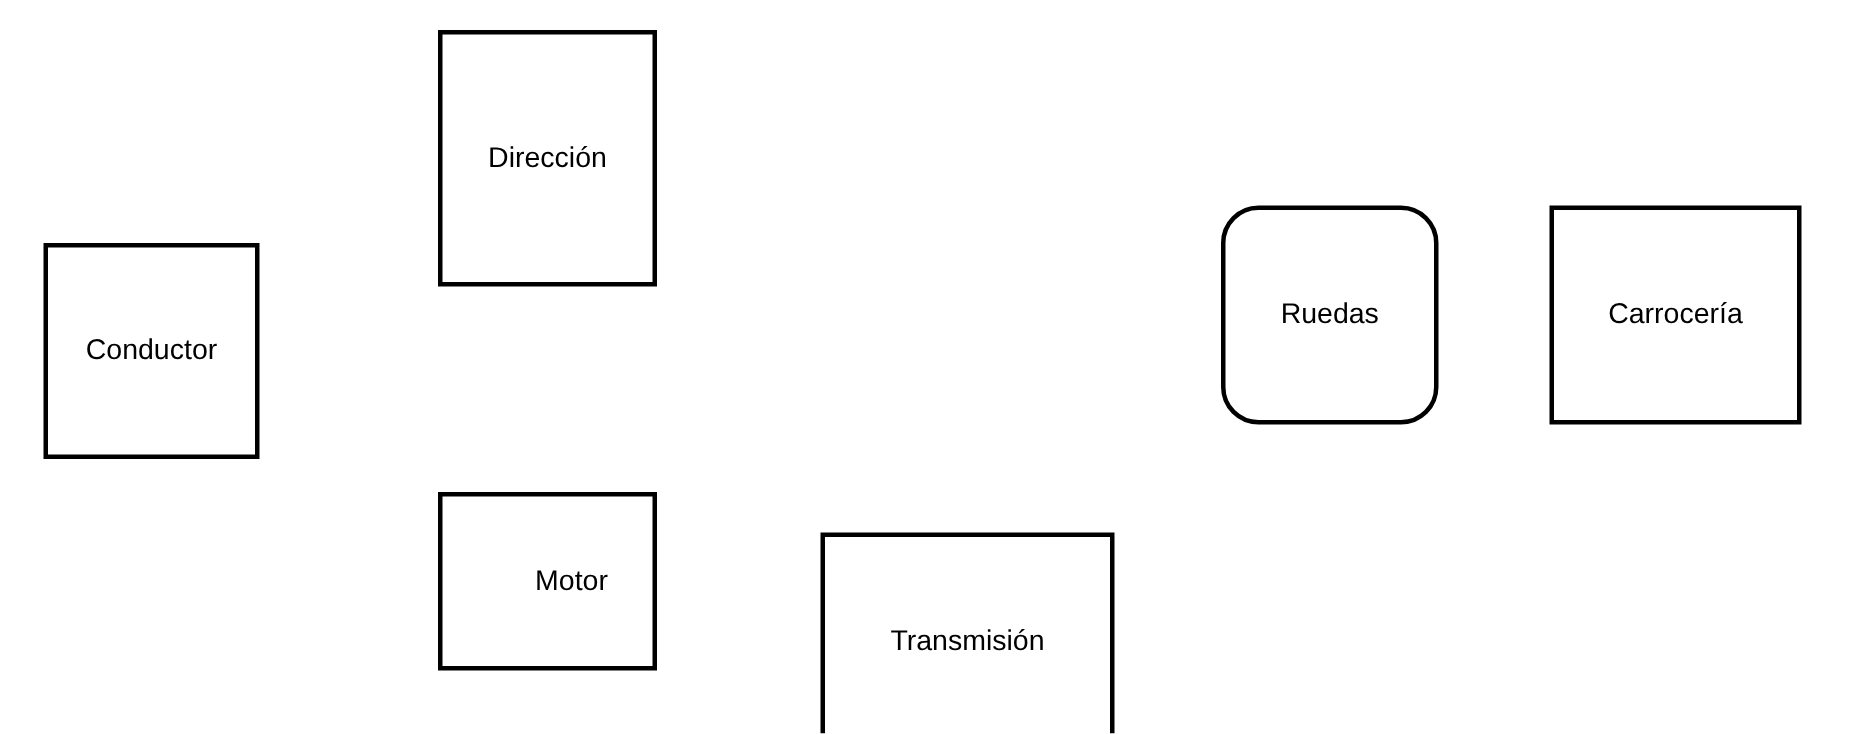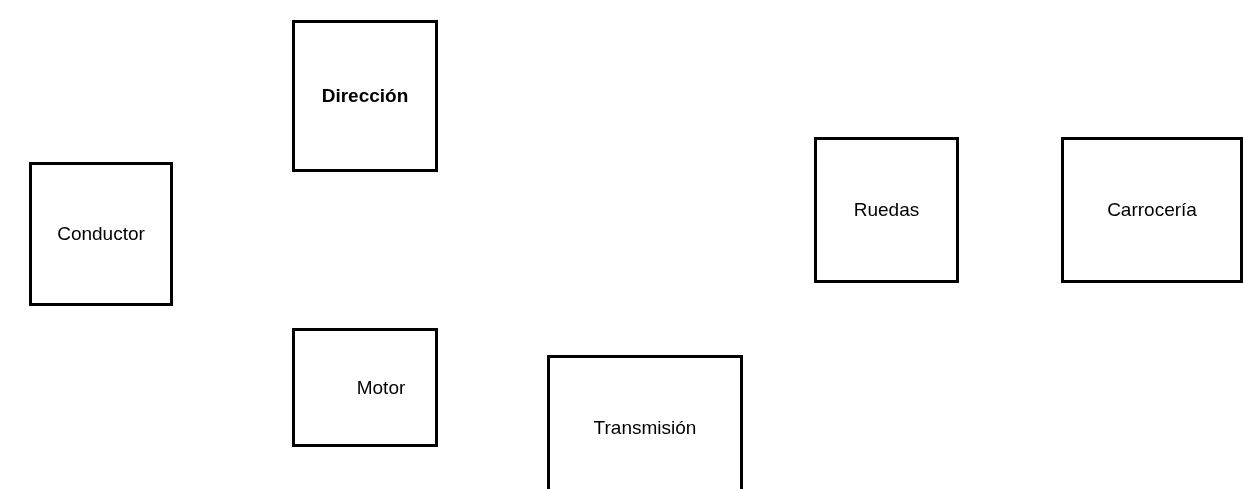--- a/index.html
+++ b/index.html
@@ -23,26 +23,26 @@
     display: flex;
     align-items: center;
     justify-content: center;
   }
   .node-label {
     font-size: 19px;
     color: #000000;
     white-space: nowrap;
     text-align: center;
   }
-  #node-direccion  { left: 292px;  top: 20px;  width: 146px; height: 152px; font-weight: bold; }
+  #node-direccion  { left: 292px;  top: 20px;  width: 146px; height: 171px; }
   #node-conductor  { left: 29px;   top: 162px; width: 144px; height: 144px; }
   #node-motor      { left: 292px;  top: 328px; width: 146px; height: 119px; padding-left: 32px; }
   #node-transmision{ left: 547px;  top: 328px; width: 196px; height: 145px; margin-top: 27px; }
-  #node-ruedas     { left: 814px;  top: 137px; width: 145px; height: 146px; }
-  #node-carroceria { left: 1033px; top: 137px; width: 182px; height: 146px; margin-left: 28px; }
+  #node-ruedas     { left: 814px;  top: 137px; width: 145px; height: 146px; border-radius: 25px; }
+  #node-carroceria { left: 1033px; top: 137px; width: 168px; height: 146px; }
 </style>
 </head>
 <body>
 
 <div class="canvas">
 
   <div class="node" id="node-direccion">
     <span class="node-label">Dirección</span>
   </div>
 

